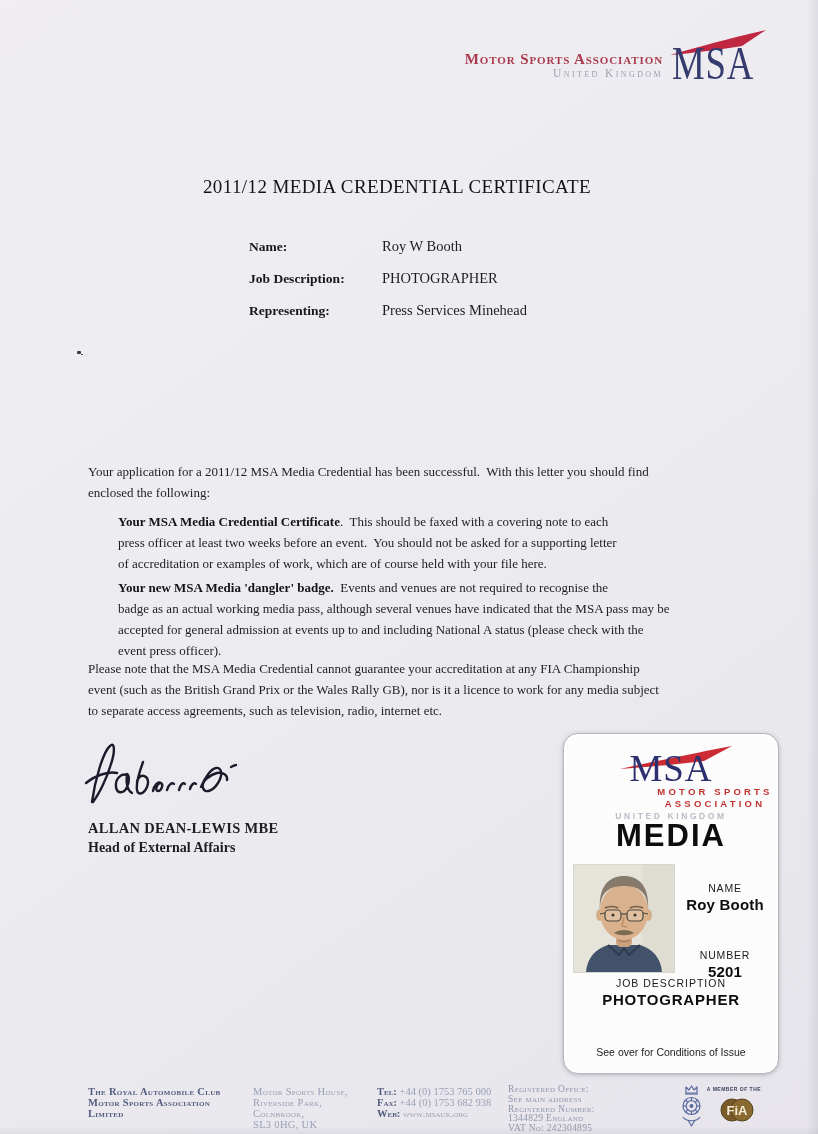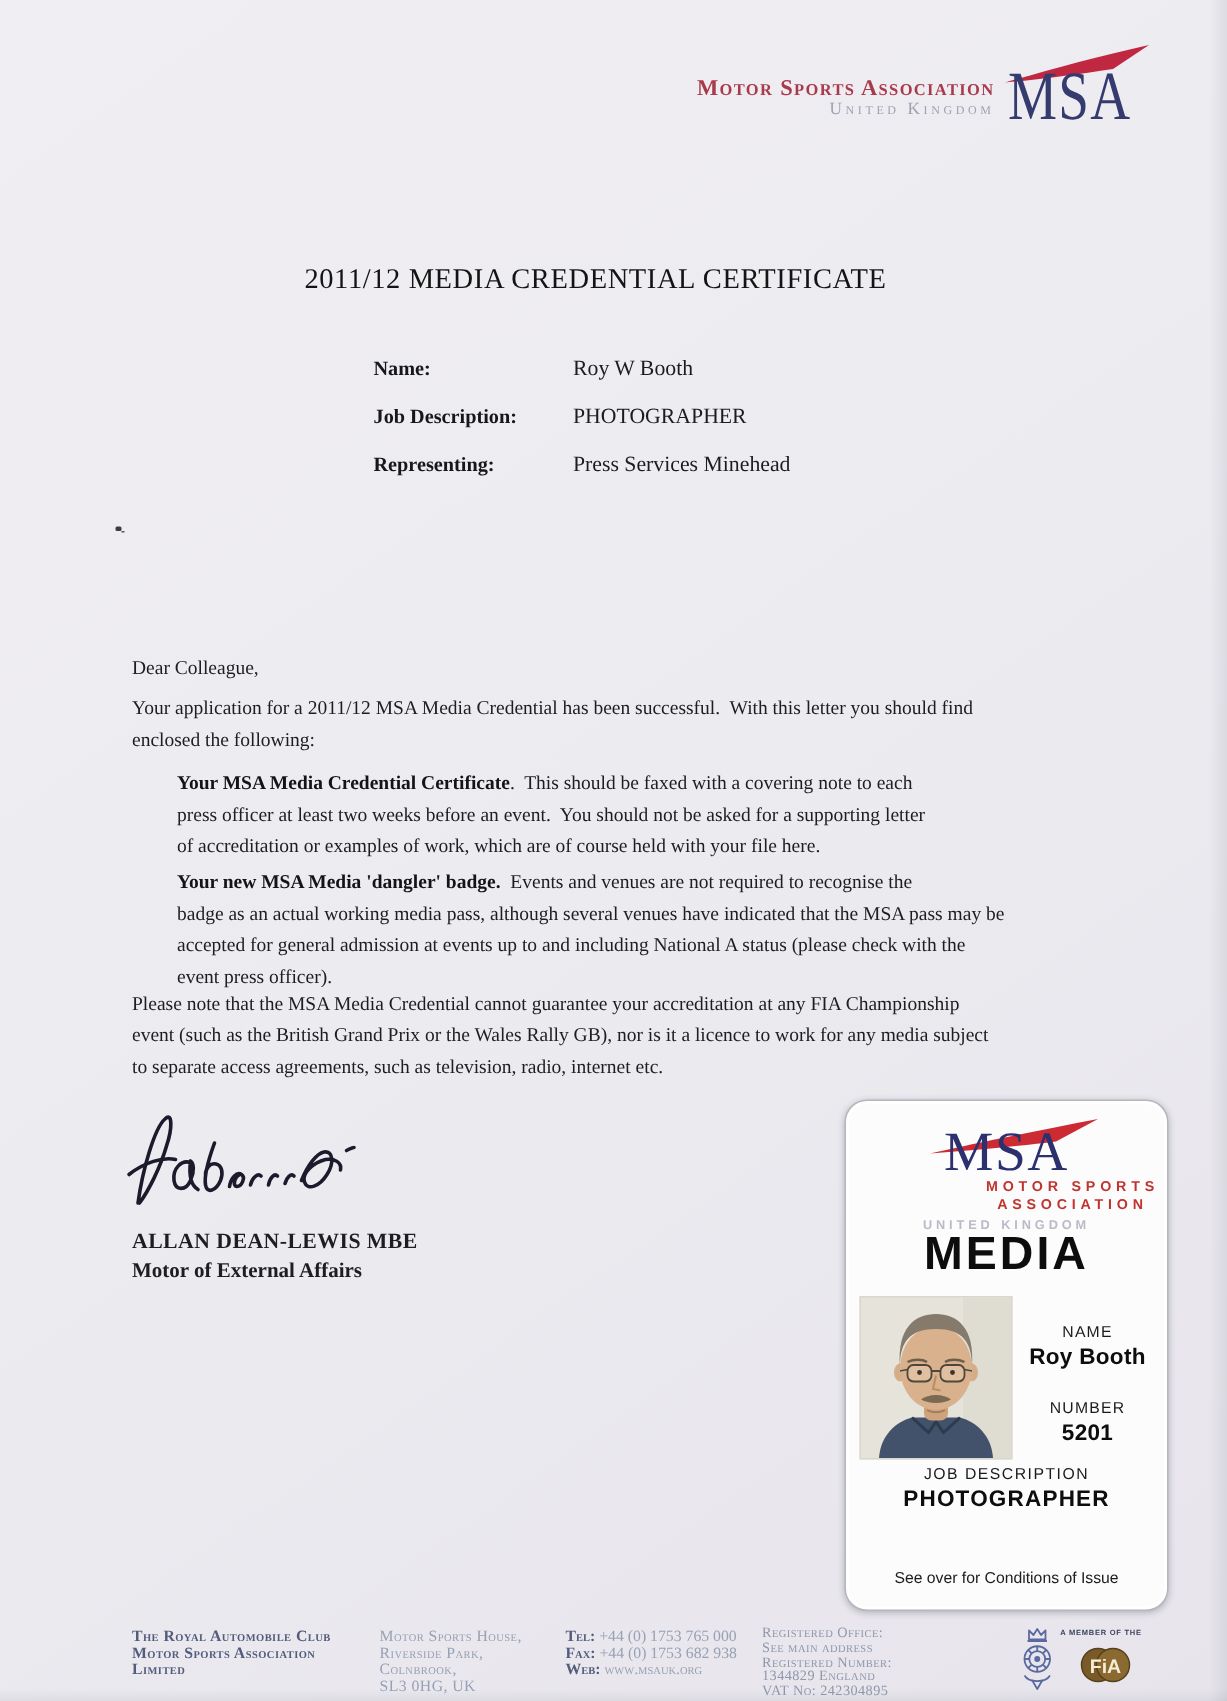--- a/index.html
+++ b/index.html
@@ -61,21 +61,21 @@
   .card-uk{position:absolute;left:0;top:77px;width:100%;text-align:center;
     font-size:8.5px;letter-spacing:2.6px;color:#babbc6;font-weight:bold;}
   .card-media{position:absolute;left:0;top:82px;width:100%;text-align:center;
     font-size:31px;line-height:40px;font-weight:bold;letter-spacing:2px;color:#0d0d0d;}
   .card-photo{position:absolute;left:9px;top:130px;width:100px;height:107px;
     border:1px solid #d9d6ce;background:#e6e3da;}
   .card-right{position:absolute;left:112px;top:130px;width:98px;text-align:center;}
   .cr-label{font-size:10.5px;letter-spacing:.8px;color:#1a1a1a;}
   .cr-value{font-size:15px;font-weight:bold;color:#0d0d0d;letter-spacing:.2px;}
   .cr-name-label{margin-top:18px}.cr-name{margin-top:2px}
-  .cr-num-label{margin-top:20px}.cr-num{margin-top:2px}
+  .cr-num-label{margin-top:36px}.cr-num{margin-top:2px}
   .card-job-label{position:absolute;left:0;top:243px;width:100%;text-align:center;
     font-size:10.5px;letter-spacing:1px;color:#1a1a1a;}
   .card-job{position:absolute;left:0;top:257px;width:100%;text-align:center;
     font-size:15px;font-weight:bold;letter-spacing:.8px;color:#0d0d0d;}
   .card-note{position:absolute;left:0;top:312px;width:100%;text-align:center;
     font-size:10.5px;color:#1c1c1c;}
 
   
   .ft{position:absolute;top:1086px;font-variant:small-caps;font-size:10.5px;
     line-height:11px;white-space:nowrap;}
@@ -113,21 +113,20 @@
   <div class="field-row fr-0">
     <span class="f-label">Name:</span><span class="f-value">Roy W Booth</span>
   </div>
   <div class="field-row fr-1">
     <span class="f-label">Job Description:</span><span class="f-value">PHOTOGRAPHER</span>
   </div>
   <div class="field-row fr-2">
     <span class="f-label">Representing:</span><span class="f-value">Press Services Minehead</span>
   </div>
 
-  <div class="p p-sal">Dear Colleague,</div>
   <div class="p p-1">Your application for a 2011/12 MSA Media Credential has been successful.  With this letter you should find
 enclosed the following:</div>
   <div class="p p-b1"><b>Your MSA Media Credential Certificate</b><span>.  This should be faxed with a covering note to each
 press officer at least two weeks before an event.  You should not be asked for a supporting letter
 of accreditation or examples of work, which are of course held with your file here.</span></div>
   <div class="p p-b2"><b>Your new MSA Media 'dangler' badge.</b><span>  Events and venues are not required to recognise the
 badge as an actual working media pass, although several venues have indicated that the MSA pass may be
 accepted for general admission at events up to and including National A status (please check with the
 event press officer).</span></div>
   <div class="p p-2">Please note that the MSA Media Credential cannot guarantee your accreditation at any FIA Championship
@@ -142,21 +141,21 @@
       <path d="M61,22 C57,33 54,44 55,50 C56,56 62,54 65,47 C67,42 66,37 62,36 C58,35 55,39 55,43"></path>
       <path d="M71,51 C72,45 76,41 79,43 C82,45 79,51 76,51 C73,51 74,45 78,43"></path>
       <path d="M85,50 C86,45 90,42 92,44"></path>
       <path d="M97,50 C98,45 101,42 103,44"></path>
       <path d="M108,49 C109,45 112,42 114,44"></path>
       <path d="M119,47 C123,37 129,29 134,28 C140,27 141,35 136,43 C131,51 123,54 121,48 C119,42 127,35 135,33 C141,32 146,35 145,40"></path>
       <path d="M149,27 C151,26 153,25 154,25"></path>
     </g>
   </svg>
   <div class="signatory-name">ALLAN DEAN-LEWIS MBE</div>
-  <div class="signatory-title">Motor of External Affairs</div>
+  <div class="signatory-title">Head of External Affairs</div>
 
   <div class="card">
     <svg class="card-swoosh" viewBox="0 0 112 24">
       <path d="M0,23 C32,16 70,8 112,0 L84,15 C60,18 28,21 0,23 Z" fill="#cc2b33"></path>
     </svg>
     <div class="card-msa">MSA</div>
     <div class="card-org card-org1">MOTOR SPORTS</div>
     <div class="card-org card-org2">ASSOCIATION</div>
     <div class="card-uk">UNITED KINGDOM</div>
     <div class="card-media">MEDIA</div>

